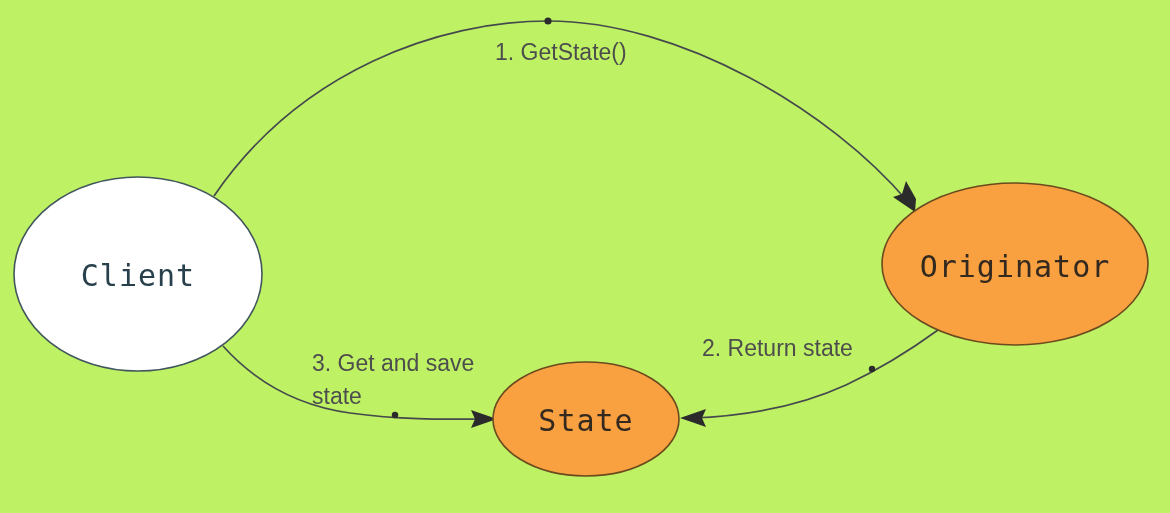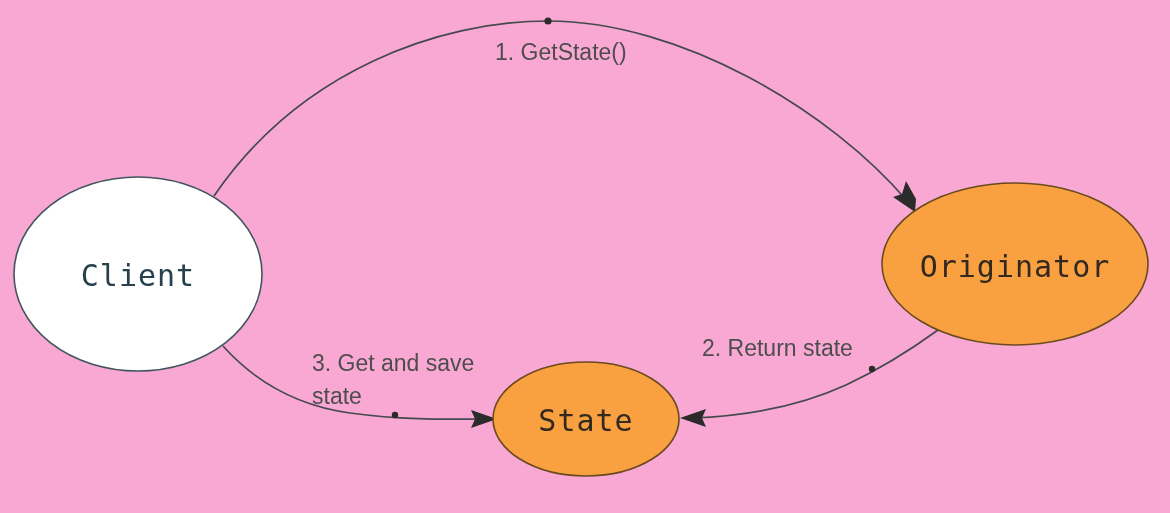--- a/index.html
+++ b/index.html
@@ -7,21 +7,21 @@
     padding: 0;
     background: #ffffff;
   }
   body {
     font-family: "Liberation Sans", sans-serif;
   }
   #diagram-canvas {
     position: relative;
     width: 1170px;
     height: 513px;
-    background: #f9a8d4;
+    background: #bef264;
     overflow: hidden;
   }
   #diagram-svg {
     display: block;
     width: 1170px;
     height: 513px;
   }
   .node-ellipse {
     stroke-width: 1.6;
   }

